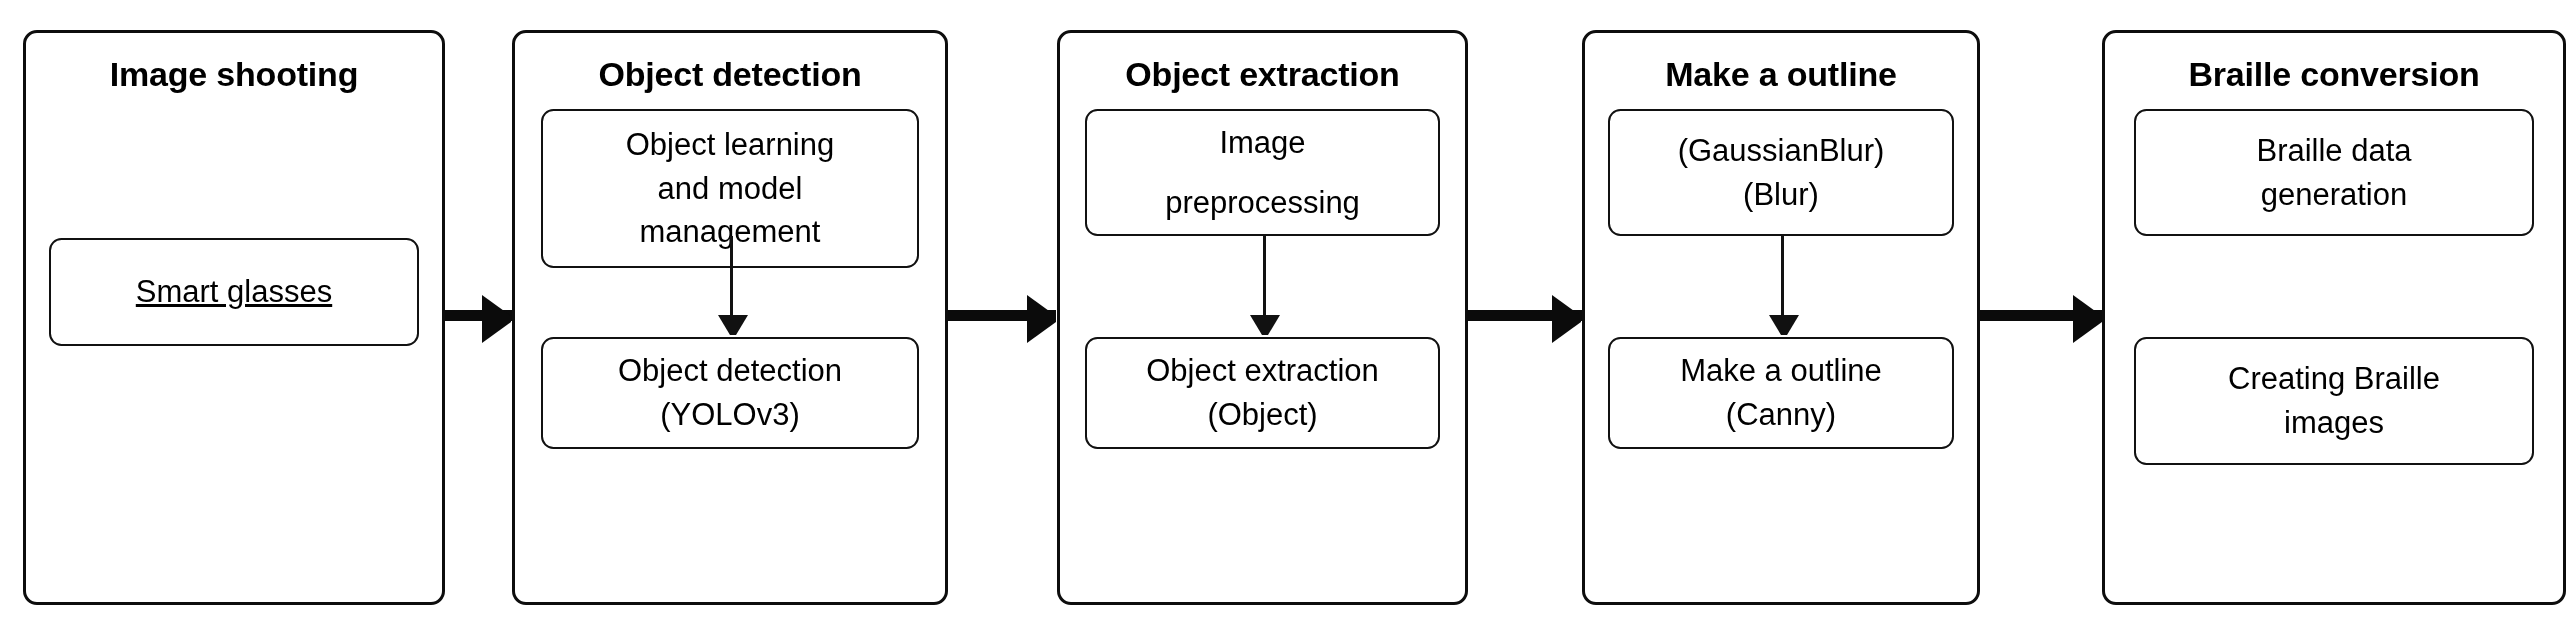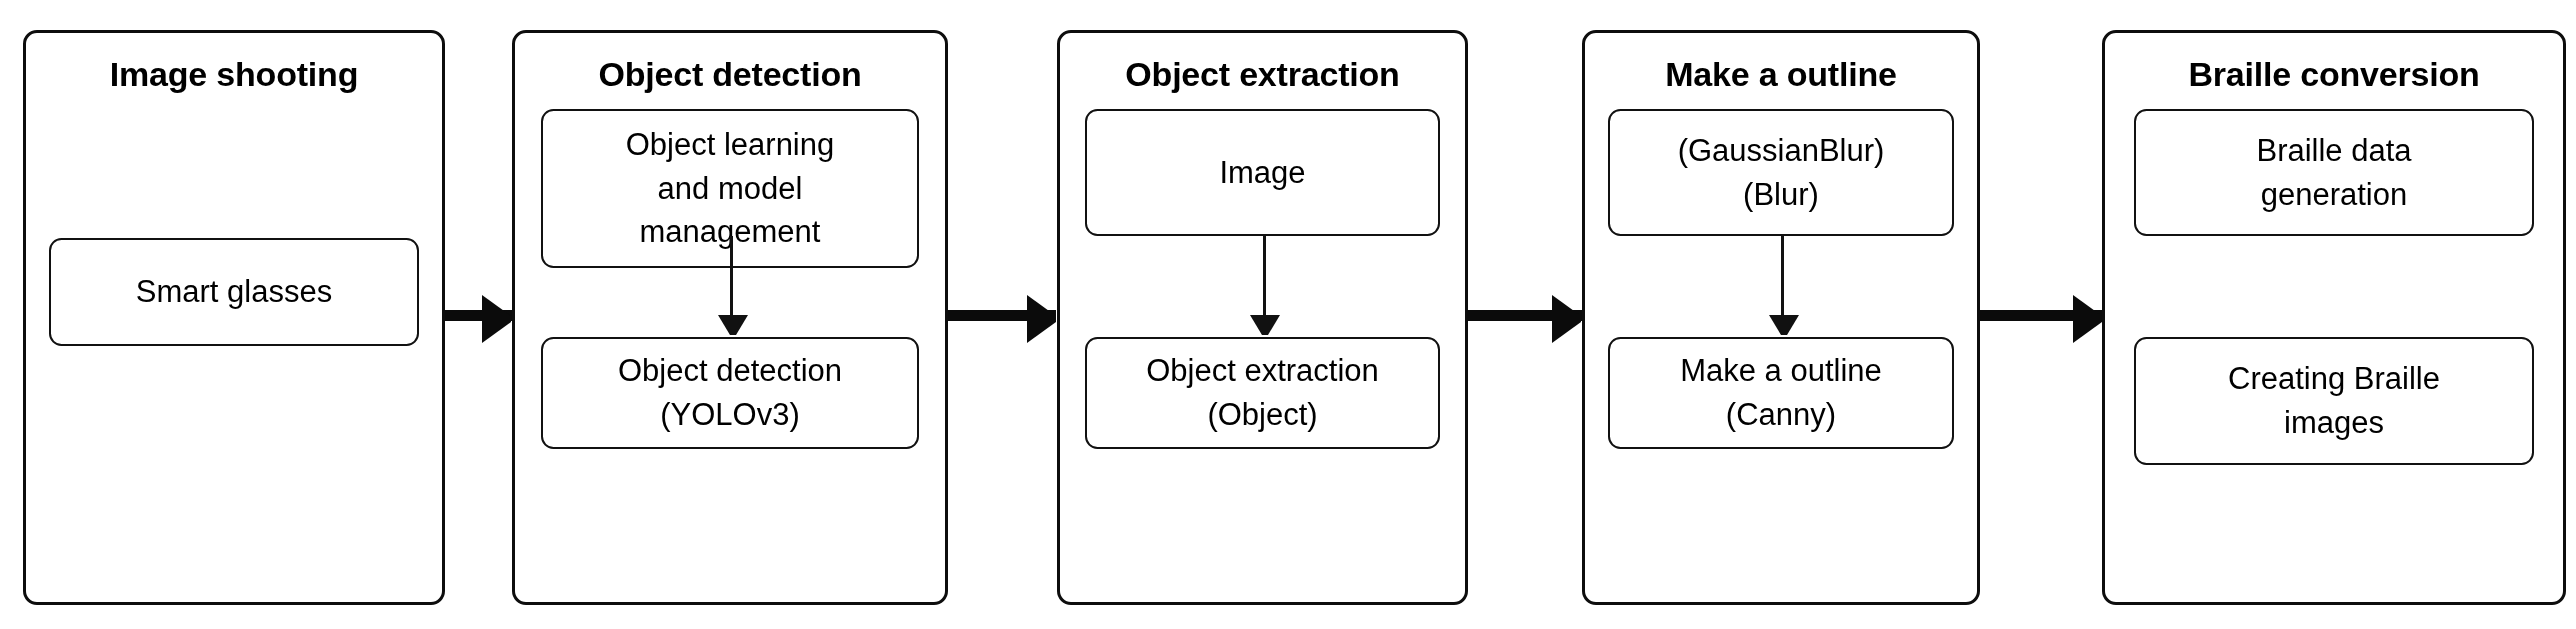--- a/index.html
+++ b/index.html
@@ -92,21 +92,21 @@
   }
 </style>
 </head>
 <body>
 
 <div id="flow-root">
 
   <div class="stage" style="left:17px; width:422px;">
     <div class="stage-title">Image shooting</div>
 
-    <div class="step-box" style="left:23px; right:23px; top:205px; height:108px;">
+    <div class="step-box" style="left:23px; right:23px; top:205px; height:108px;text-decoration:underline;">
       <span>Smart glasses</span>
     </div>
   </div>
 
   <div class="h-arrow" style="left:439px; width:67px;"></div>
   <div class="h-arrowhead" style="left:476px;"></div>
 
   <div class="stage" style="left:506px; width:436px;">
     <div class="stage-title">Object detection</div>
 
@@ -126,20 +126,21 @@
   </div>
 
   <div class="h-arrow" style="left:942px; width:108px;"></div>
   <div class="h-arrowhead" style="left:1021px;"></div>
 
   <div class="stage" style="left:1051px; width:411px;">
     <div class="stage-title">Object extraction</div>
 
     <div class="step-box" style="left:25px; right:25px; top:76px; height:127px; flex-direction:column;gap:16px;">
       <span>Image</span>
+      <span>preprocessing</span>
     </div>
 
     <div class="v-connector" style="left:50%; top:203px; height:81px;"></div>
     <div class="v-arrowhead" style="left:calc(50% - 12.4px); top:282px;"></div>
 
     <div class="step-box" style="left:25px; right:25px; top:304px; height:112px; flex-direction:column;">
       <span>Object extraction</span>
       <span>(Object)</span>
     </div>
   </div>

